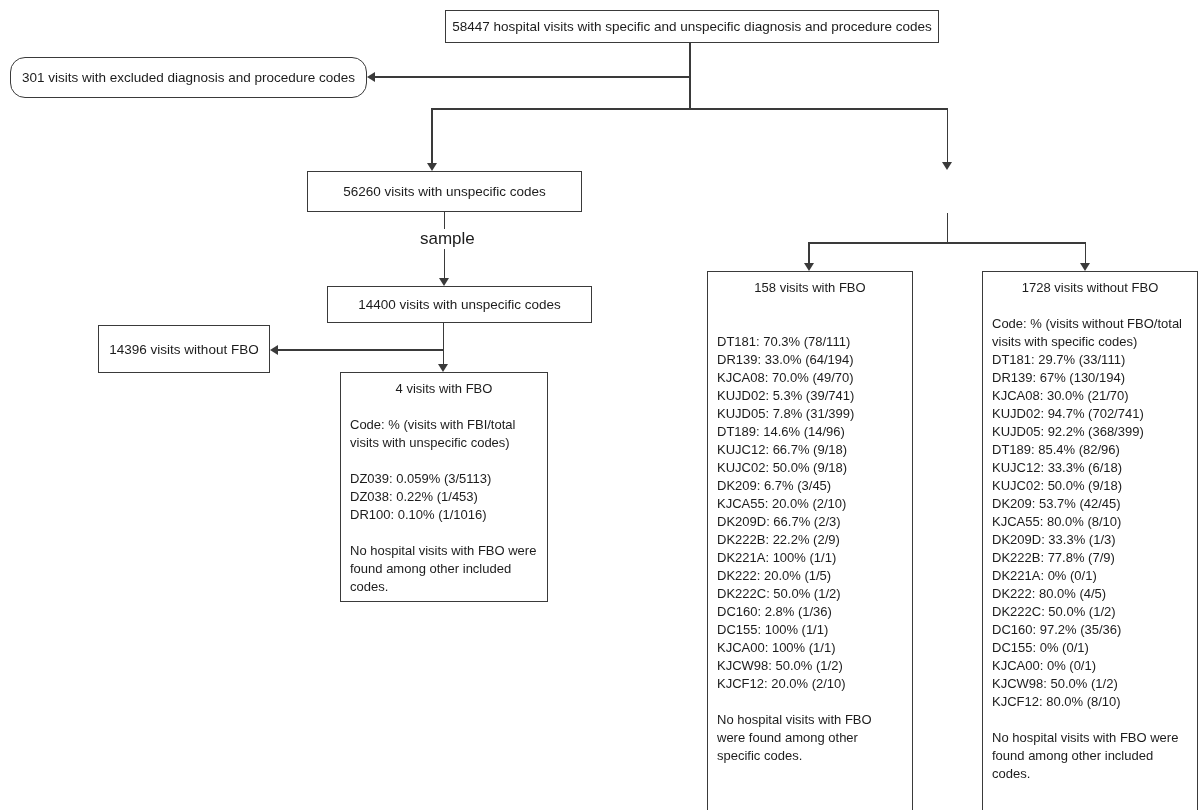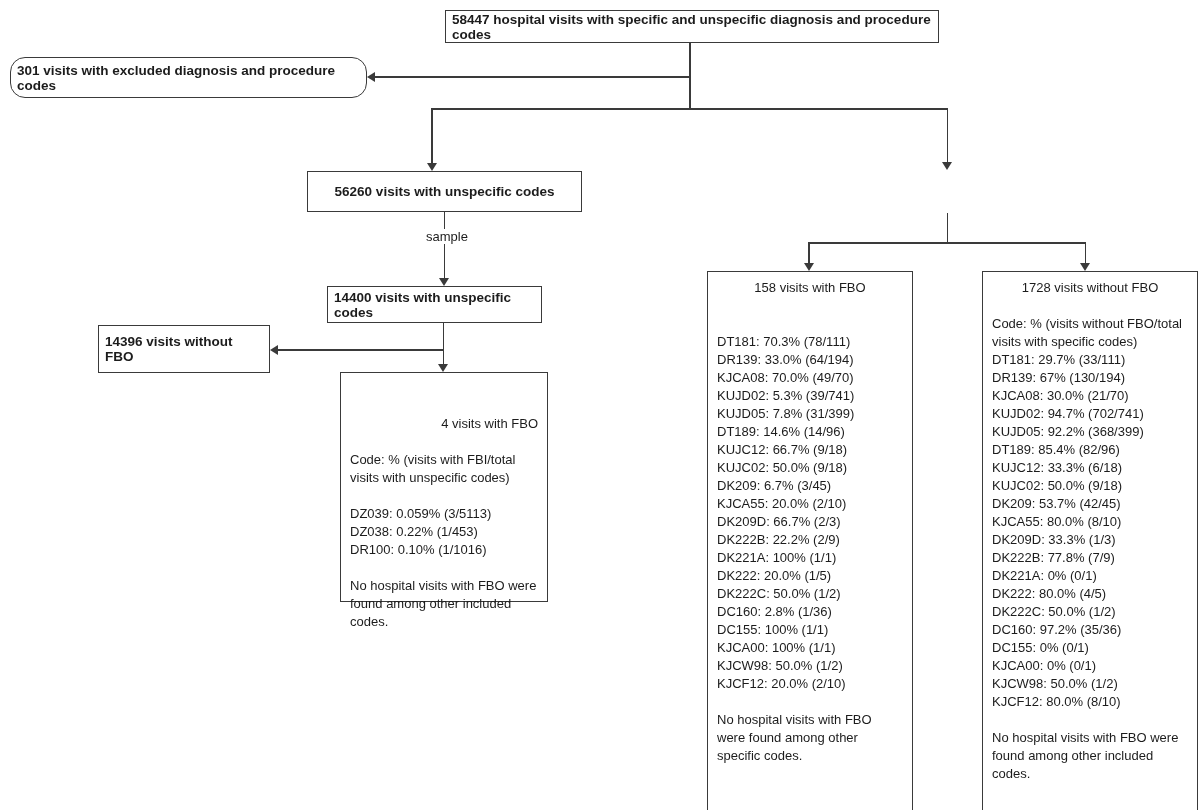--- a/index.html
+++ b/index.html
@@ -17,50 +17,50 @@
   }
   .box{
     position:absolute;
     border:1.5px solid var(--line);
     background:#ffffff;
     box-sizing:border-box;
     font-size:13.5px;
   }
   .box.center{
     display:flex;align-items:center;justify-content:center;
+    text-align:center;
     padding:14px 6px;
-    font-weight:bold;
   }
   .tallbox{
     padding:7px 9px;
     font-size:13px;
     line-height:18px;
   }
   .tallbox .bx-title{text-align:center;}
-  .tallbox .bx-title.left{text-align:right;margin-top:35px;}
+  .tallbox .bx-title.left{text-align:center;}
   .tallbox .spacer{height:18px;}
   .code-line{white-space:nowrap;}
   .hline{position:absolute;height:1.5px;background:var(--line);}
   .vline{position:absolute;width:1.5px;background:var(--line);}
   .arr-down{
     position:absolute;width:0;height:0;
     border-left:5px solid transparent;
     border-right:5px solid transparent;
     border-top:8px solid var(--line);
   }
   .arr-left{
     position:absolute;width:0;height:0;
     border-top:5px solid transparent;
     border-bottom:5px solid transparent;
     border-right:8px solid var(--line);
   }
   .edge-label{
     position:absolute;
     background:#ffffff;
-    font-size:13px;
+    font-size:17px;
     padding:0 3px;
     text-align:center;
   }
 </style>
 </head>
 <body>
 
 <div class="canvas">
 
   <div class="vline" style="left:689px;top:43px;height:66px;"></div>
@@ -95,21 +95,21 @@
 
   <div class="box center" style="left:10px;top:57px;width:357px;height:41px;border-radius:15px;">
     <span>301 visits with excluded diagnosis and procedure codes</span>
   </div>
 
   <div class="box center" style="left:307px;top:171px;width:275px;height:41px;">
     <span>56260 visits with unspecific codes</span>
   </div>
 
 
-  <div class="box center" style="left:327px;top:286px;width:215px;height:37px;">
+  <div class="box center" style="left:327px;top:286px;width:265px;height:37px;">
     <span>14400 visits with unspecific codes</span>
   </div>
 
   <div class="box center" style="left:98px;top:325px;width:172px;height:48px;">
     <span>14396 visits without FBO</span>
   </div>
 
   <div class="box tallbox" style="left:340px;top:372px;width:208px;height:230px;">
     <div class="bx-title left">4 visits with FBO</div>
     <div class="spacer"></div>

